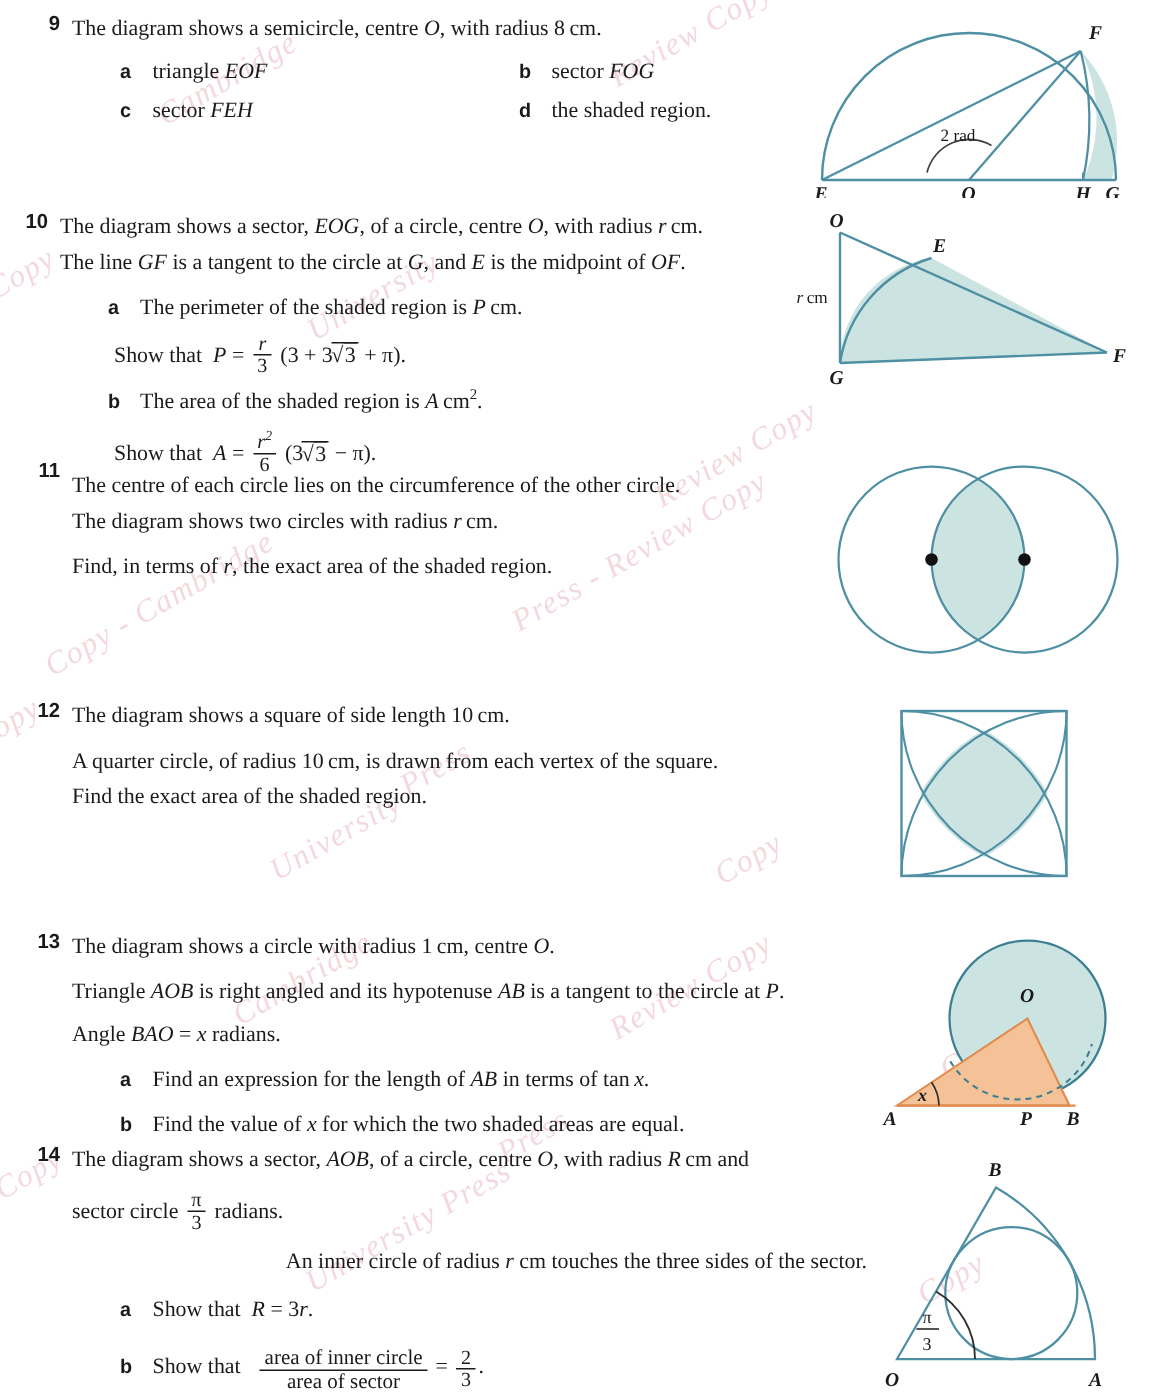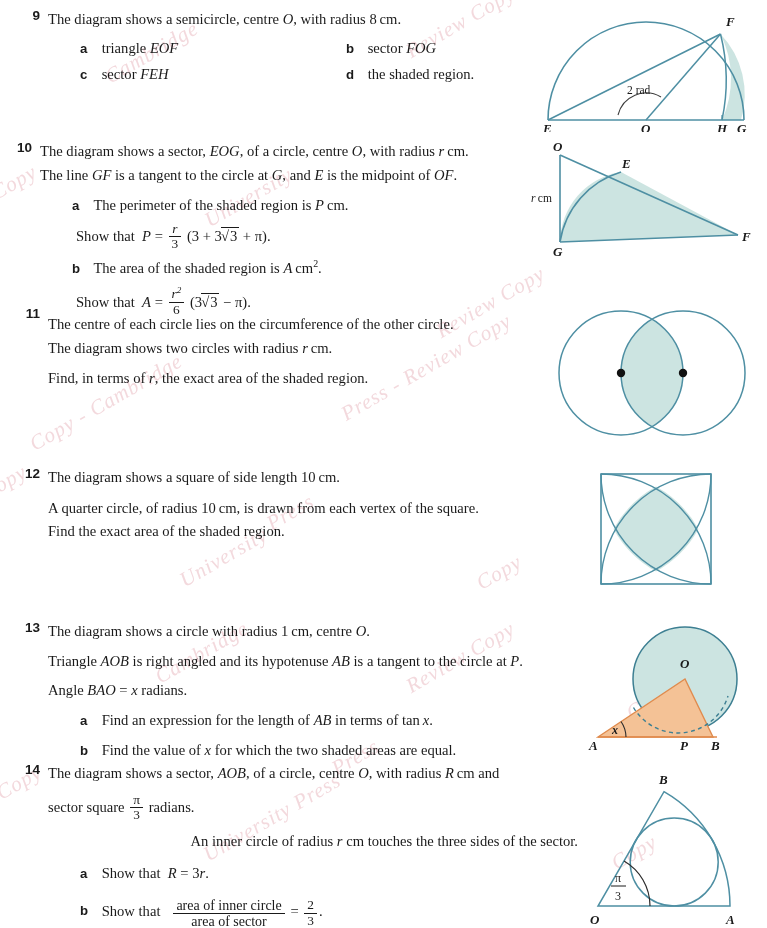--- a/index.html
+++ b/index.html
@@ -323,21 +323,21 @@
     </svg>
   </div>
 
   <div class="q" style="left:18px;top:762px;width:560px;">
     <div class="qnum">14</div>
     <div class="qbody">
       <div class="line">
         The diagram shows a sector, <span class="it">AOB</span>, of a circle, centre <span class="it">O</span>, with radius <span class="it">R</span> cm and
       </div>
       <div class="line" style="margin-top:7px;">
-        <span>sector square</span>
+        <span>sector circle</span>
         <span class="frac">
           <span class="num">π</span>
           <span class="den">3</span>
         </span>
         <span>radians.</span>
       </div>
       <div class="line" style="margin-top:7px;text-align:right;">
         An inner circle of radius <span class="it">r</span> cm touches the three sides of the sector.
       </div>
       <div class="sub" style="margin-top:9px;">

